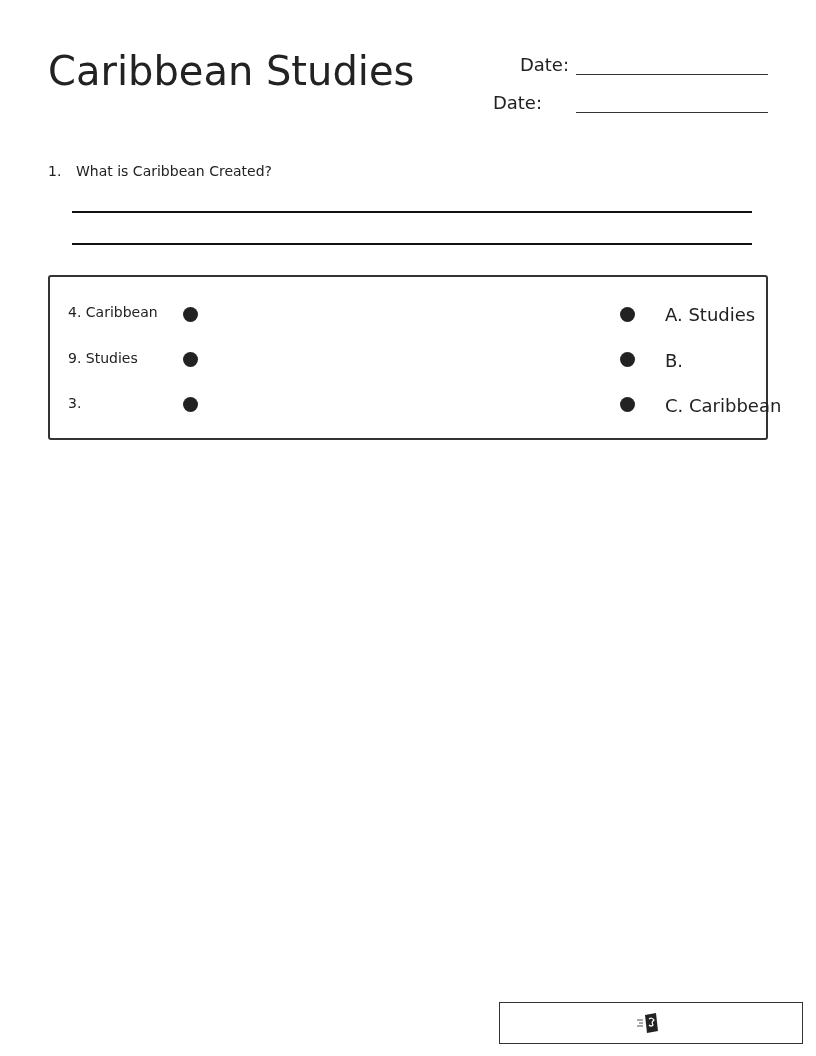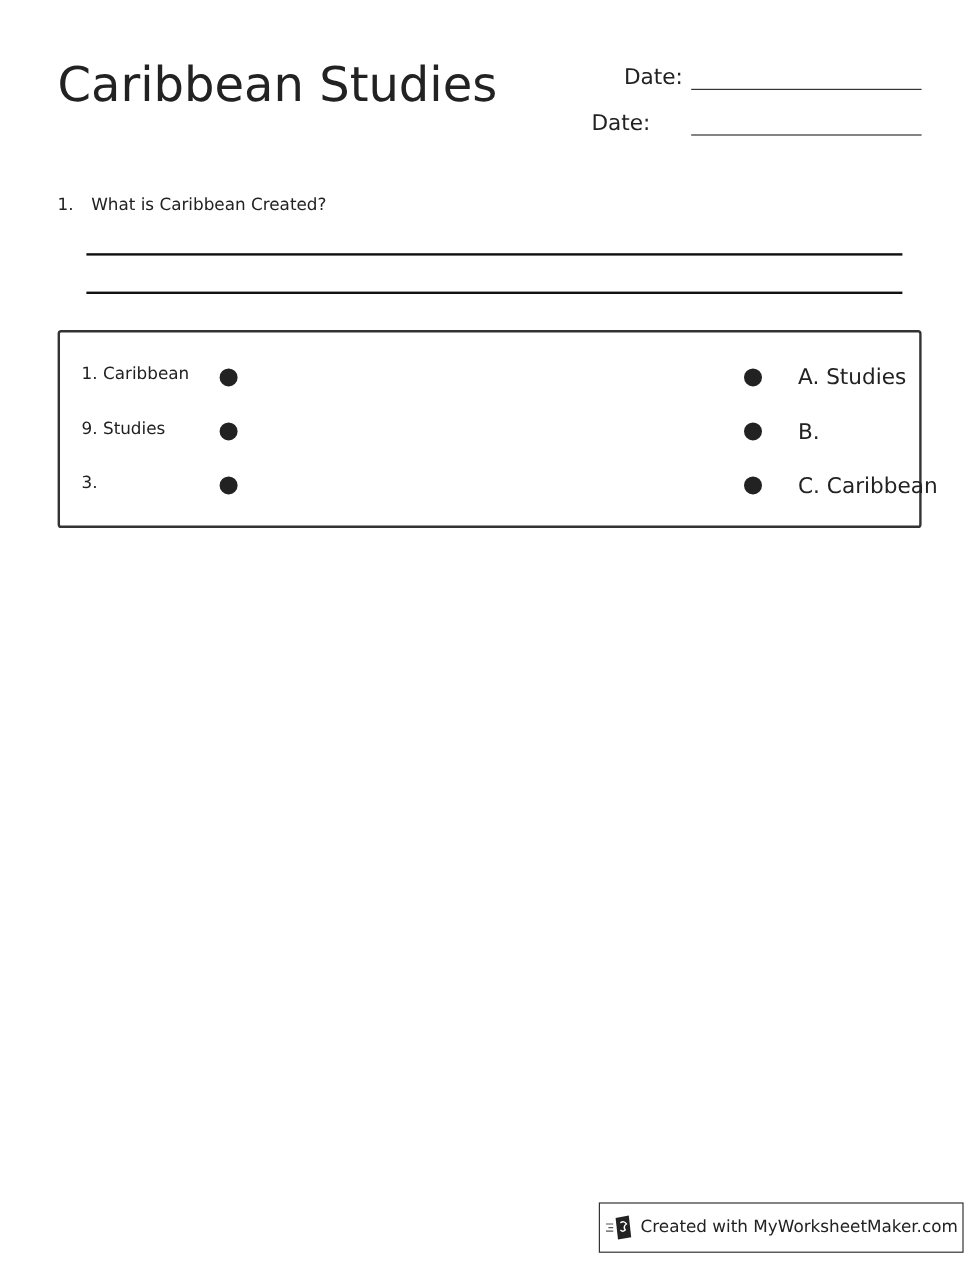--- a/index.html
+++ b/index.html
@@ -56,21 +56,21 @@
 </div>
 
 <div class="question">
   <span class="q-num">1.</span>
   <span>What is Caribbean Created?</span>
 </div>
 <div class="answer-line al1"></div>
 <div class="answer-line al2"></div>
 
 <div class="match-box">
-  <span class="m-left" style="top:27px">1. Caribbean</span>
+  <span class="m-left" style="top:27px">4. Caribbean</span>
   <span class="dot dot-l" style="top:30px"></span>
   <span class="dot dot-r" style="top:30px"></span>
   <span class="m-right" style="top:27px">A. Studies</span>
 
   <span class="m-left" style="top:73px">9. Studies</span>
   <span class="dot dot-l" style="top:75px"></span>
   <span class="dot dot-r" style="top:75px"></span>
   <span class="m-right" style="top:73px">B.</span>
 
   <span class="m-left" style="top:118px">3.</span>
@@ -80,14 +80,13 @@
 </div>
 
 <div class="footer">
   <svg width="24" height="22" viewBox="0 0 24 22">
     <line x1="1" y1="8" x2="7" y2="8" stroke="#555" stroke-width="1"></line>
     <line x1="3" y1="11" x2="7" y2="11" stroke="#555" stroke-width="1"></line>
     <line x1="1" y1="14" x2="7" y2="14" stroke="#555" stroke-width="1"></line>
     <path d="M9 3 L20 1 L22 19 L11 21 Z" fill="#222"></path>
     <path d="M13 7 Q16 5 18 8 Q15 10 17 13 Q15 15 13 13" fill="none" stroke="#fff" stroke-width="1.2"></path>
   </svg>
-  <span>Created with MyWorksheetMaker.com</span>
 </div>
 
 </body></html>

